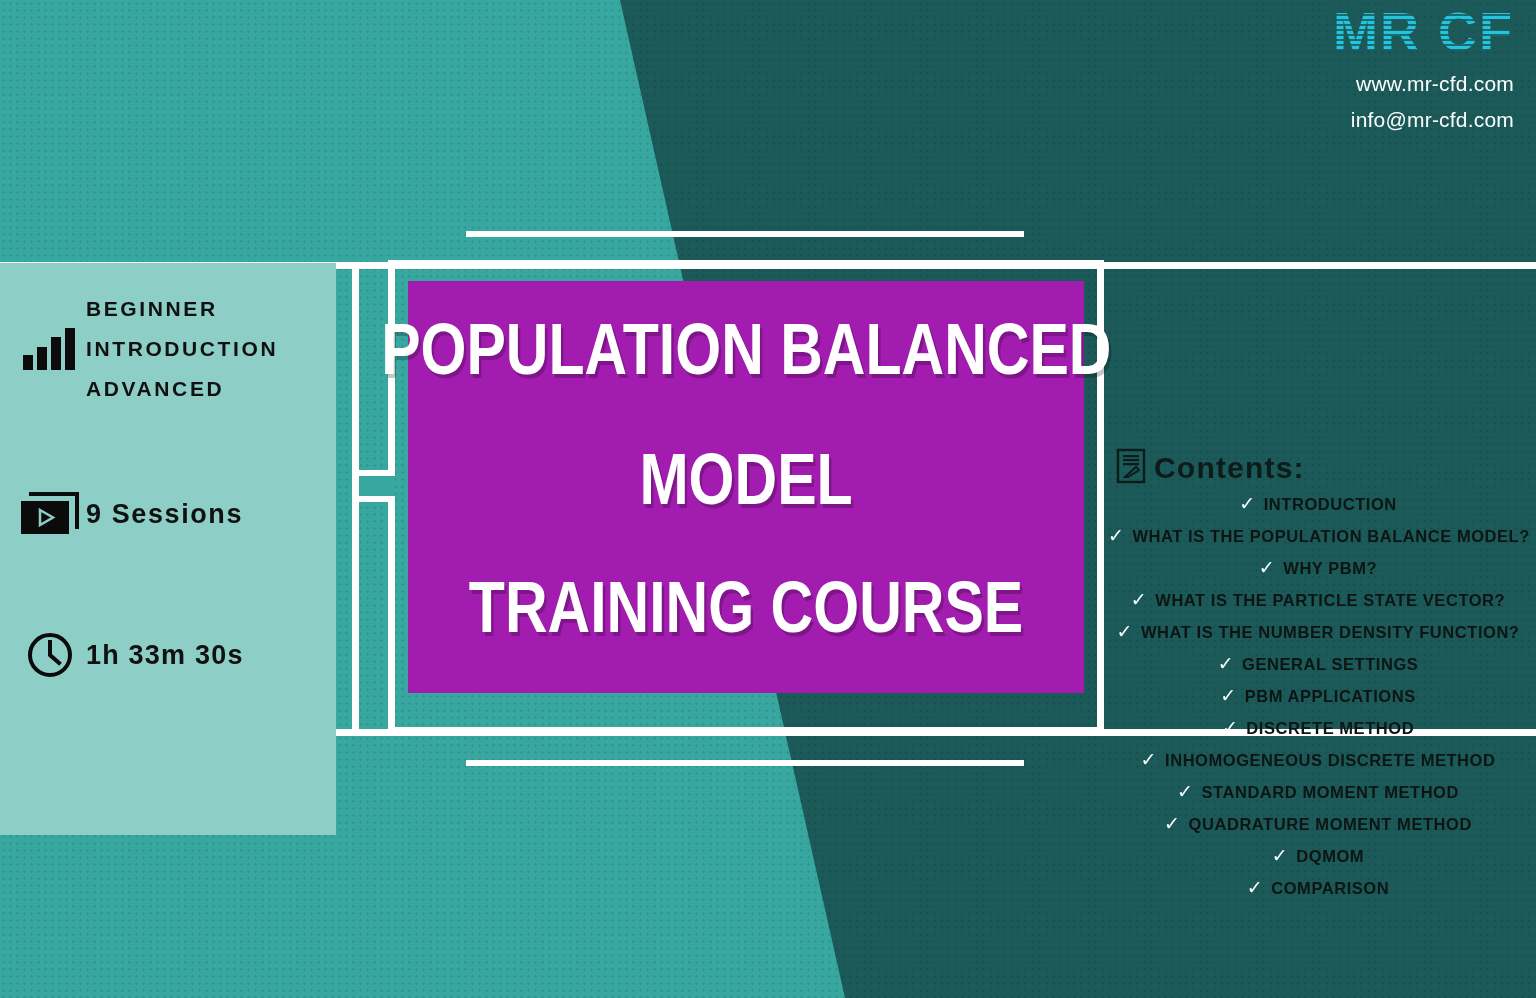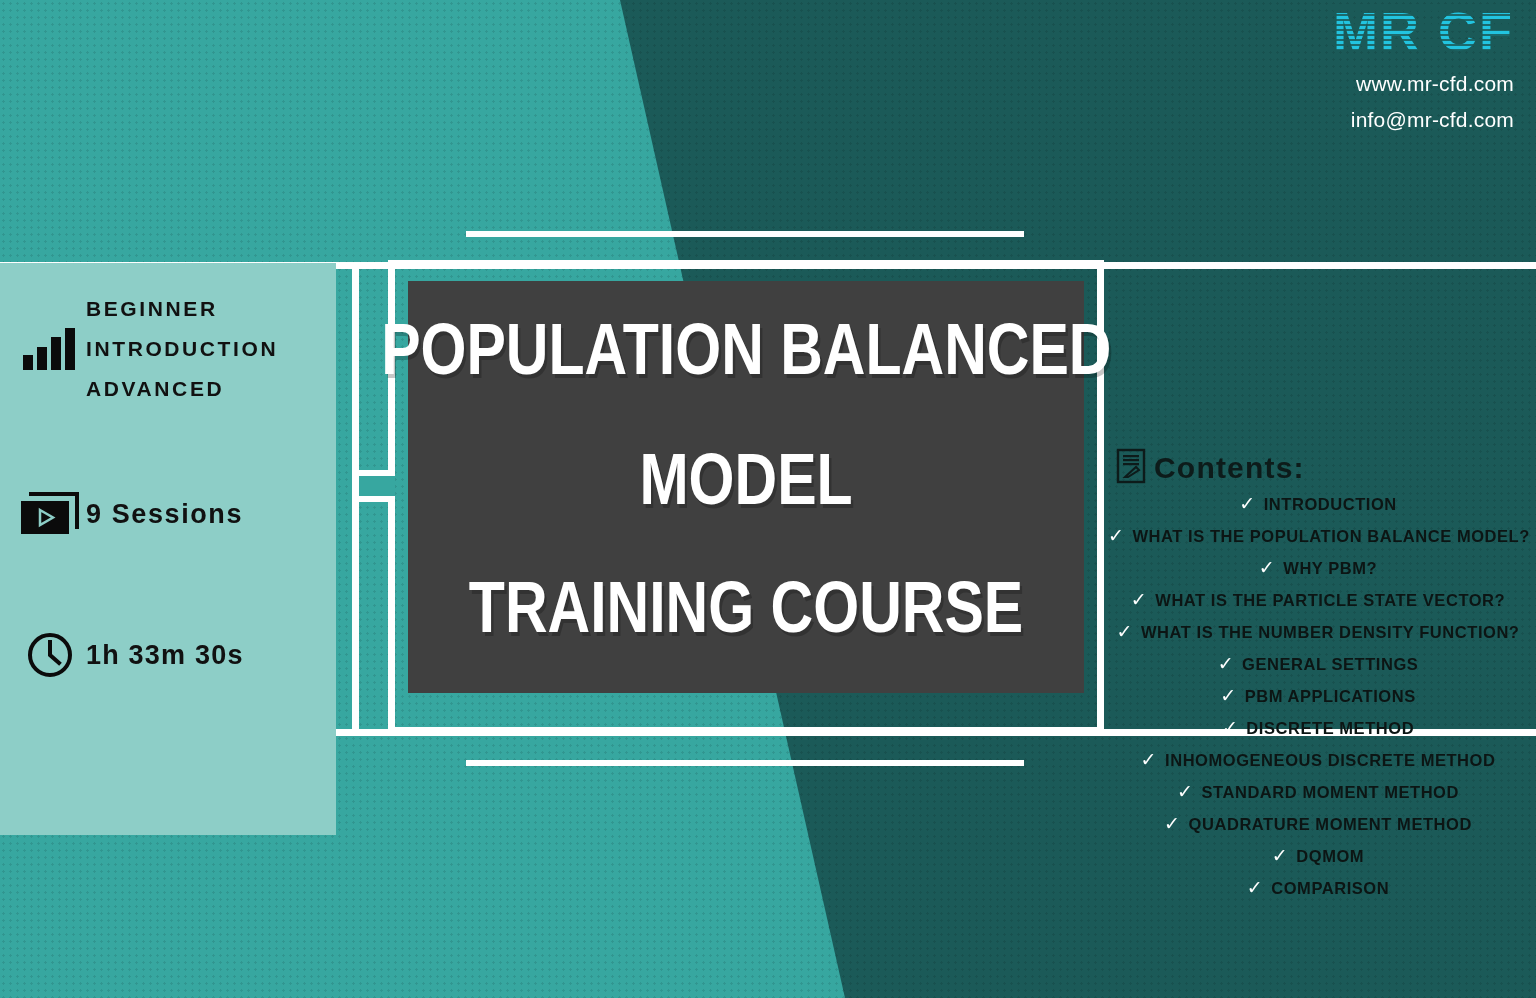--- a/index.html
+++ b/index.html
@@ -120,21 +120,21 @@
     background: #ffffff;
     z-index: 11;
   }
   .frame-notch-line-top { top: 470px; }
   .frame-notch-line-bot { top: 496px; }
 
   .title-box {
     position: absolute;
     left: 408px; top: 281px;
     width: 676px; height: 412px;
-    background: #404040;
+    background: #a21caf;
     z-index: 10;
     display: flex;
     flex-direction: column;
     align-items: center;
     justify-content: flex-start;
     padding-top: 22px;
     box-sizing: border-box;
   }
   .title-line {
     color: #ffffff;

